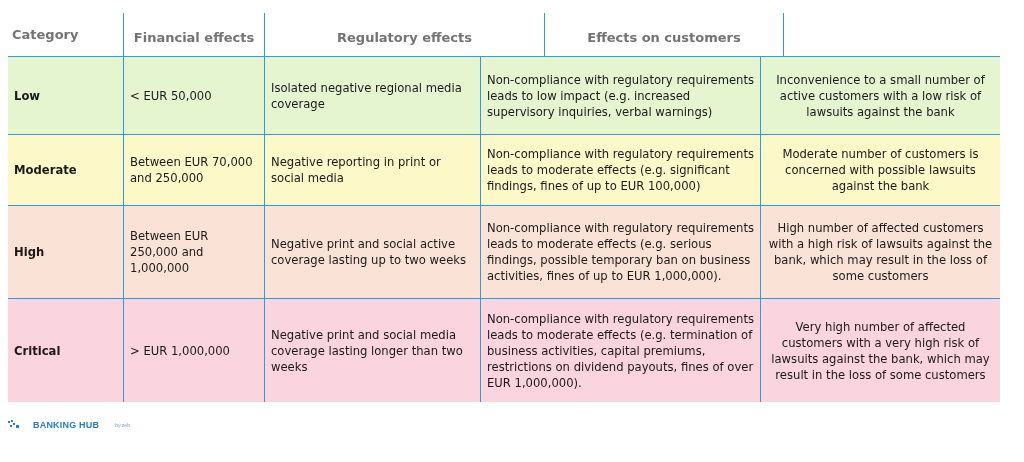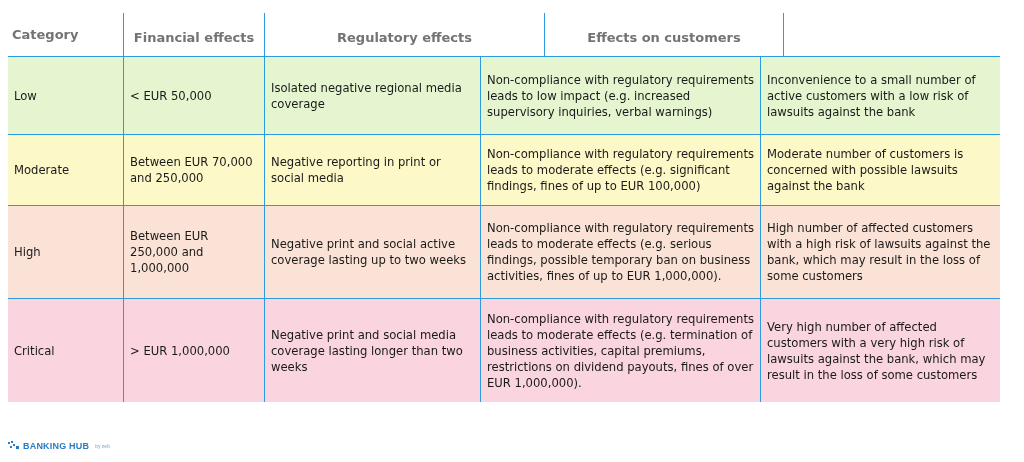--- a/index.html
+++ b/index.html
@@ -1,33 +1,33 @@
 <!DOCTYPE html>
 <html><head>
 <meta charset="utf-8">
 <style>
   html, body { margin:0; padding:0; background:#ffffff; }
   body { width:1024px; height:462px; position:relative; overflow:hidden; font-family:"DejaVu Sans", sans-serif; }
   .tbl { position:absolute; left:8px; top:13px; width:992px; }
   .row { display:flex; position:relative; }
   .cell { box-sizing:border-box; display:flex; align-items:center; padding:0 6px; font-size:11.6px; line-height:16px; color:#1a1a1a; border-right:1.5px solid #2d9be0; }
-  .cell:last-child { border-right:none; }
+  .cell:last-child { border-right:none;text-align:center; }
   .c0 { width:116px; }
   .c1 { width:141px; }
   .c2 { width:216px; }
   .c3 { width:280px; }
   .c4 { width:239px; }
   .hdr { height:43px; border-bottom:1.5px solid #2d9be0; }
   .hdr .cell { color:#737373; font-weight:bold; font-size:13px; justify-content:center; padding-top:6px; }
   .hdr .cell.c0 { justify-content:flex-start; padding-top:0; padding-left:4px; }
   .hdr .cell { border-right:1.5px solid #2d9be0; }
   .body-row { border-bottom:1.5px solid #2d9be0; }
   .body-row:last-child { border-bottom:none; }
-  .cat { font-weight:normal; }
-  .logo { position:absolute; left:8px; top:441px; display:flex; align-items:center; gap:3px; }
+  .cat { font-weight:bold; }
+  .logo { position:absolute; left:8px; top:420px; display:flex; align-items:center; gap:13px; }
   .logo-mark { width:12px; height:10px; position:relative; }
   .logo-mark i { position:absolute; width:2px; height:2px; background:#2a7cc4; }
   .logo-text { font-family:"Liberation Sans", sans-serif; font-weight:bold; font-size:9px; color:#2a7cc4; letter-spacing:0.2px; }
   .logo-by { font-family:"Liberation Sans", sans-serif; font-size:5px; color:#7a9fc4; margin-left:3px; }
 </style>
 </head>
 <body>
 
 <div class="tbl">
   <div class="row hdr">

